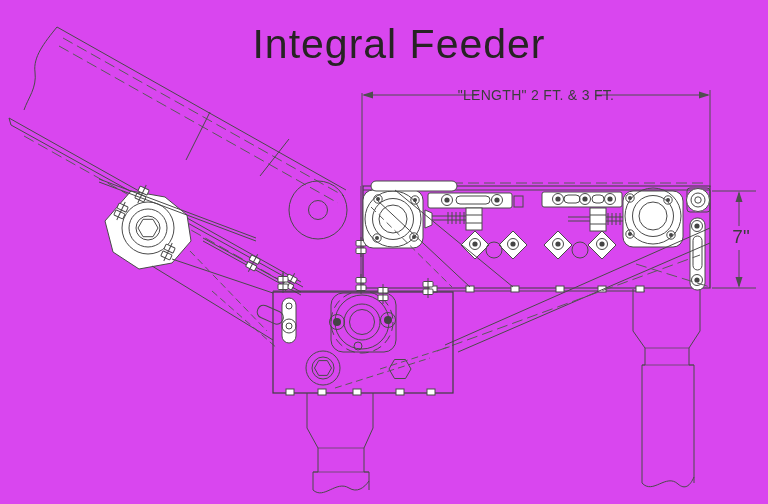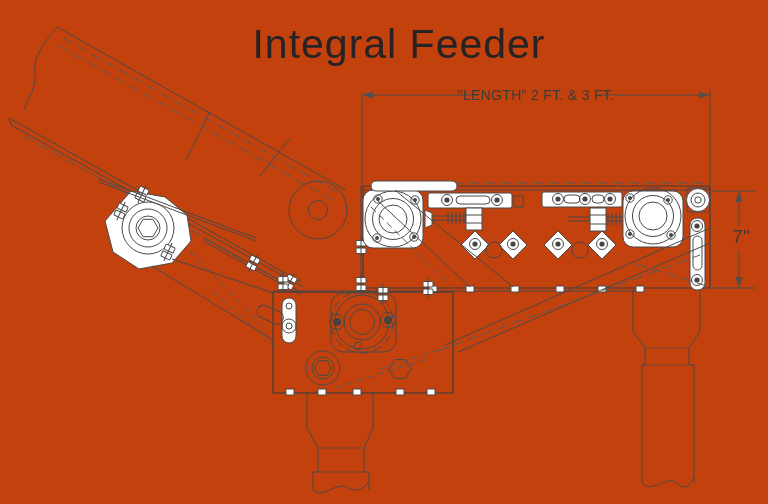--- a/index.html
+++ b/index.html
@@ -1,16 +1,16 @@
 <!DOCTYPE html>
 <html><head>
 <meta charset="utf-8">
 <style>
   html,body{margin:0;padding:0;background:#ffffff;}
-  .page{position:relative;width:768px;height:504px;background:#c2410c;overflow:hidden;
+  .page{position:relative;width:768px;height:504px;background:#d946ef;overflow:hidden;
         font-family:"Liberation Sans", sans-serif;}
   svg{position:absolute;left:0;top:0;}
   .ln{stroke:#4a4a4a;stroke-width:1;fill:none;}
   .ln2{stroke:#3f3f3f;stroke-width:1.2;fill:none;}
   .dash{stroke:#5a5a5a;stroke-width:1;fill:none;stroke-dasharray:11 5;}
   .dash2{stroke:#5a5a5a;stroke-width:1;fill:none;stroke-dasharray:7 4;}
   .dim{stroke:#4f4f4f;stroke-width:1;fill:none;}
   .arr{fill:#4f4f4f;stroke:none;}
   .fillw{fill:#ffffff;}
   .dark{fill:#444;stroke:none;}

